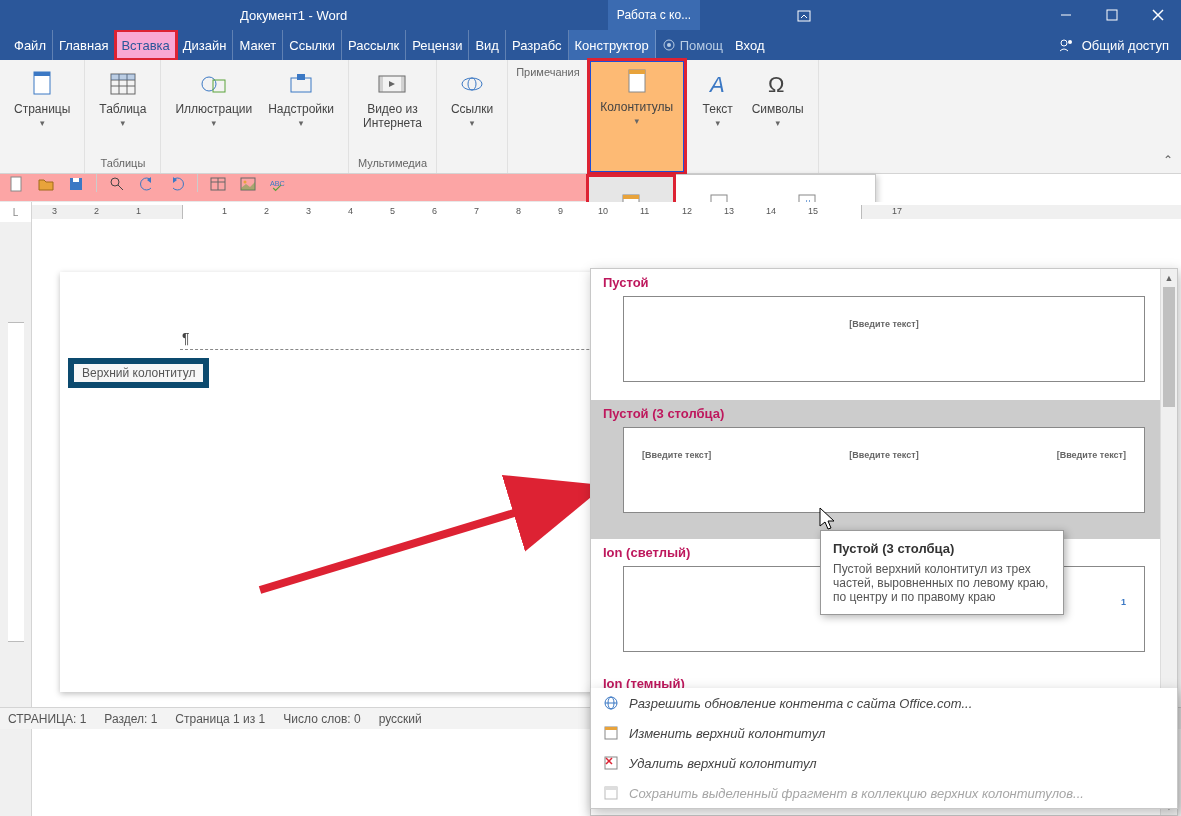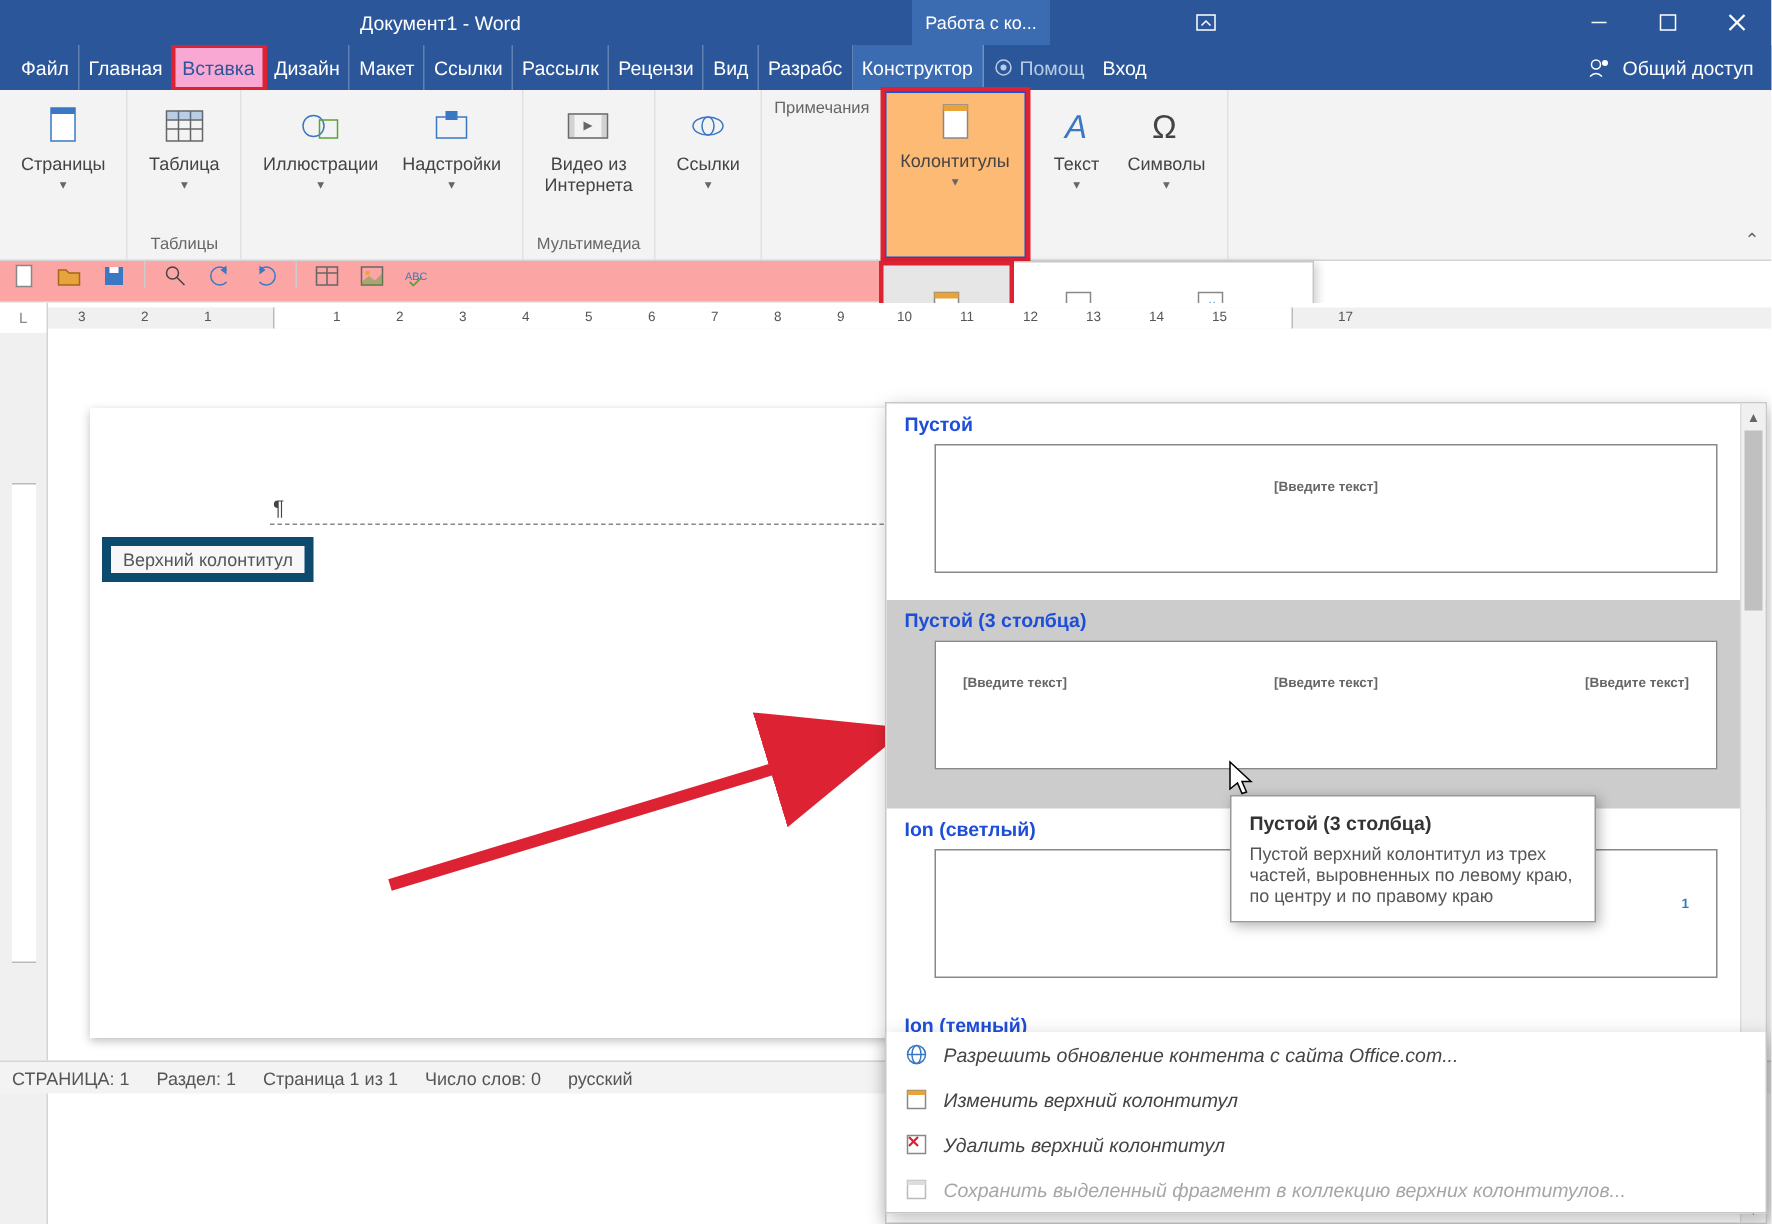--- a/index.html
+++ b/index.html
@@ -61,21 +61,21 @@
 
 
 .sub-ribbon { position: absolute; left: 586px; top: 174px; width: 290px; height: 95px; background: #fff; border: 1px solid #c8c8c8; box-shadow: 2px 2px 6px rgba(0,0,0,0.2); display: flex; }
 .sub-ribbon .big-btn { font-size: 12px; padding: 6px 6px; min-width: 88px; justify-content: center; }
 .sub-ribbon .big-btn.outlined { outline: 3px solid #d23; outline-offset: -2px; background: #e6e6e6; }
 
 
 .gallery { position: absolute; left: 590px; top: 268px; width: 588px; height: 548px; background: #fff; border: 1px solid #c8c8c8; box-shadow: 2px 4px 12px rgba(0,0,0,0.25); z-index: 50; overflow:hidden;}
 .gallery-header { background: #e9e9e9; font-weight: 600; font-size: 13px; padding: 6px 12px; color: #333; }
 .gallery-section { padding: 6px 12px; }
-.gallery-title { font-weight: 600; font-size: 13px; color: #1d4ed8; margin-bottom: 6px; }
+.gallery-title { font-weight: 600; font-size: 13px; color: #be185d; margin-bottom: 6px; }
 .gallery-preview { border: 1px solid #888; background: #fff; height: 86px; margin: 0 20px 12px; position: relative; }
 .preview-text { position: absolute; font-size: 9px; color: #666; font-weight:600;}
 .gallery-item-hover { background: #ccc; padding: 6px 12px 14px; }
 .gallery-item-hover .gallery-preview { background:#fff; }
 .gallery-scrollbar { position:absolute; right:0; top:0; bottom:0; width:17px; background:#f0f0f0; border-left:1px solid #ddd;}
 .scroll-thumb { position:absolute; top:18px; left:2px; right:2px; height:120px; background:#c0c0c0;}
 .scroll-arrow { position:absolute; left:0; right:0; height:17px; display:flex;align-items:center;justify-content:center;font-size:9px;color:#666; }
 
 
 .tooltip { position: absolute; left: 820px; top: 530px; width: 244px; background: #fff; border: 1px solid #999; box-shadow: 2px 2px 8px rgba(0,0,0,0.3); padding: 10px 12px; z-index: 60; font-size: 12px; color: #555; }

